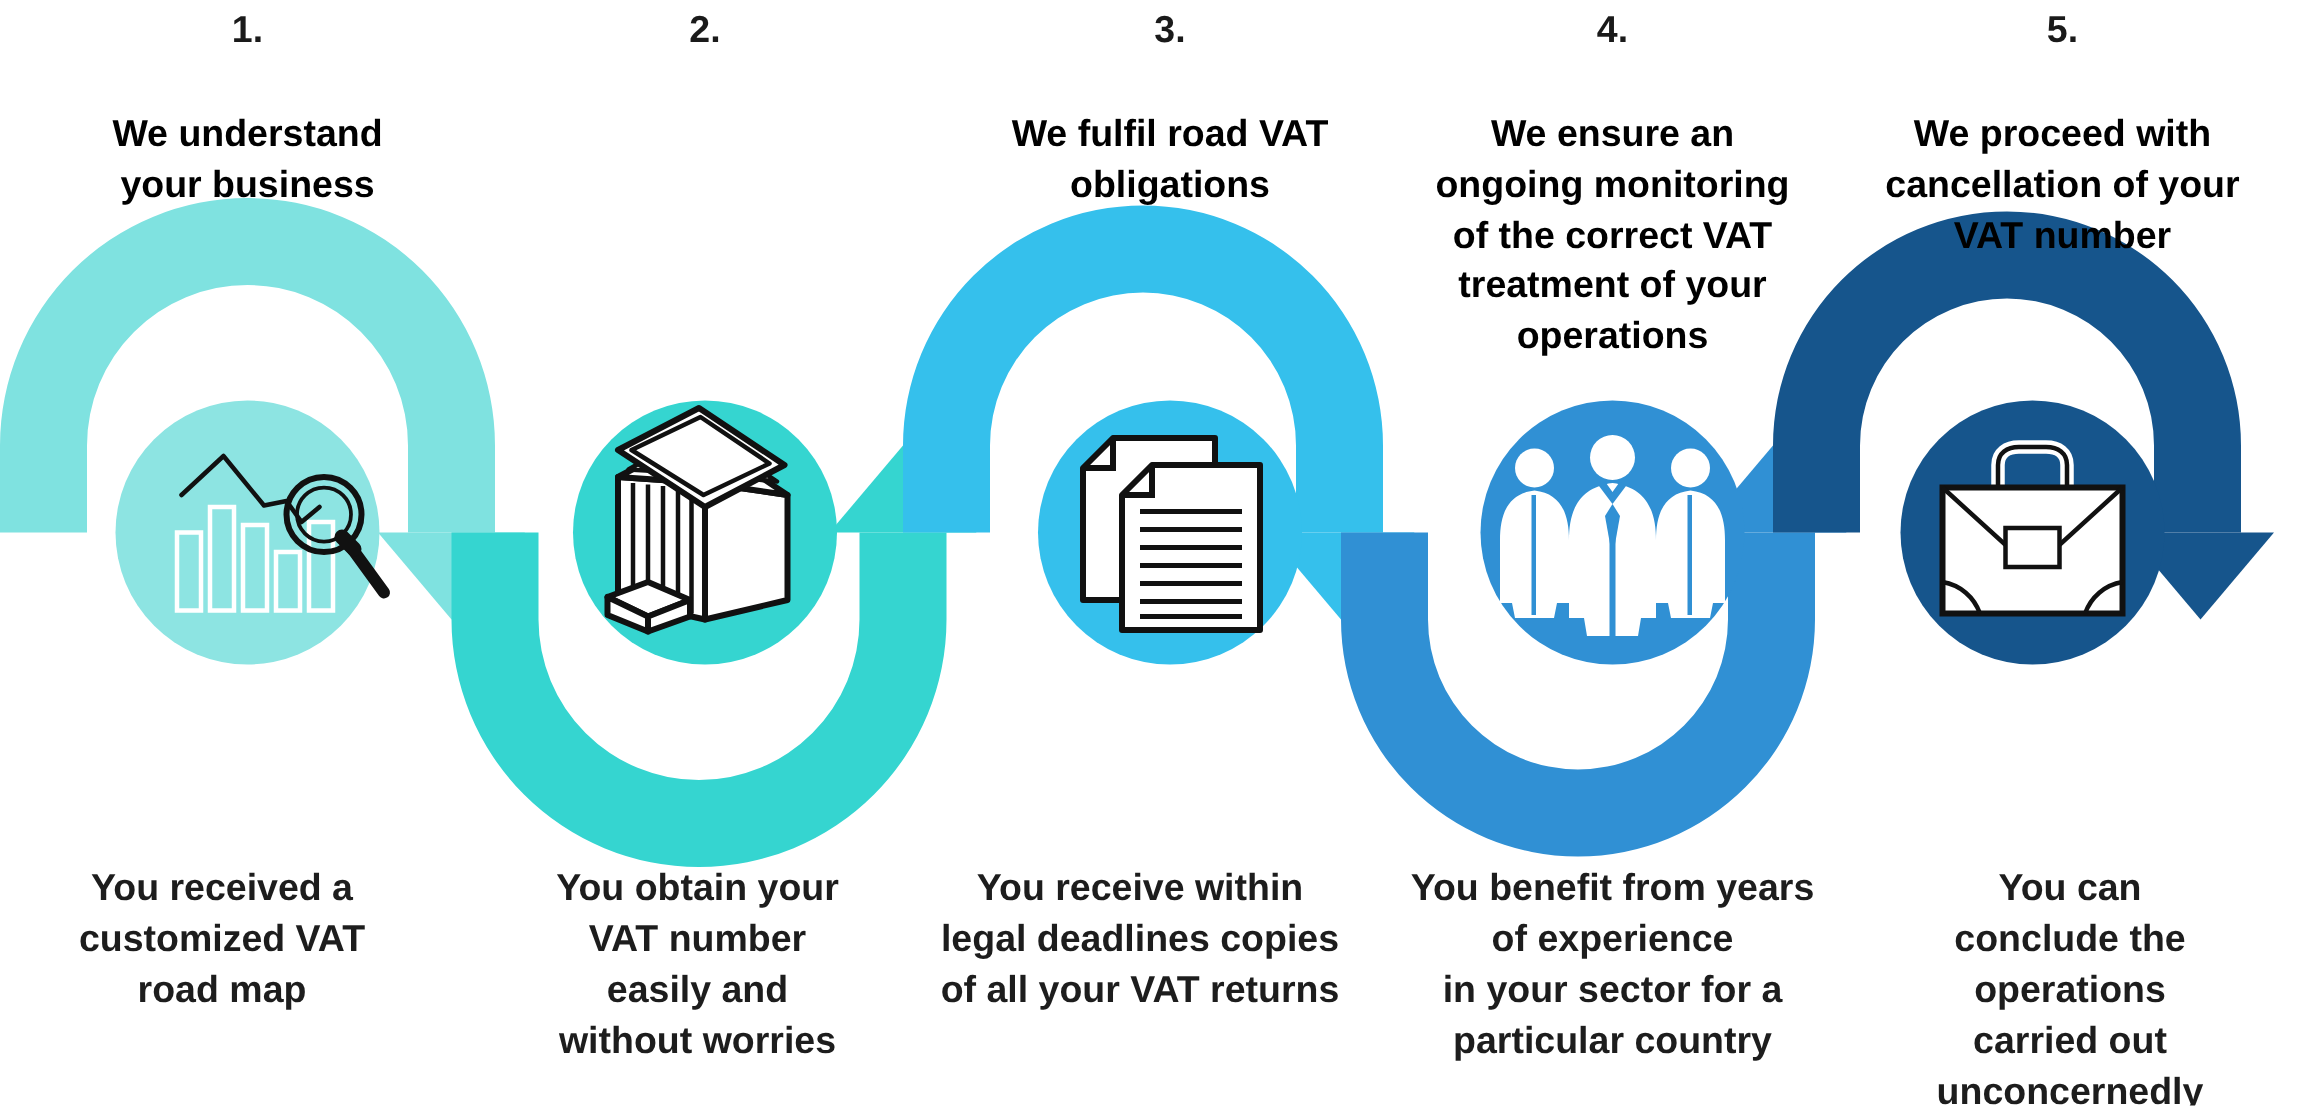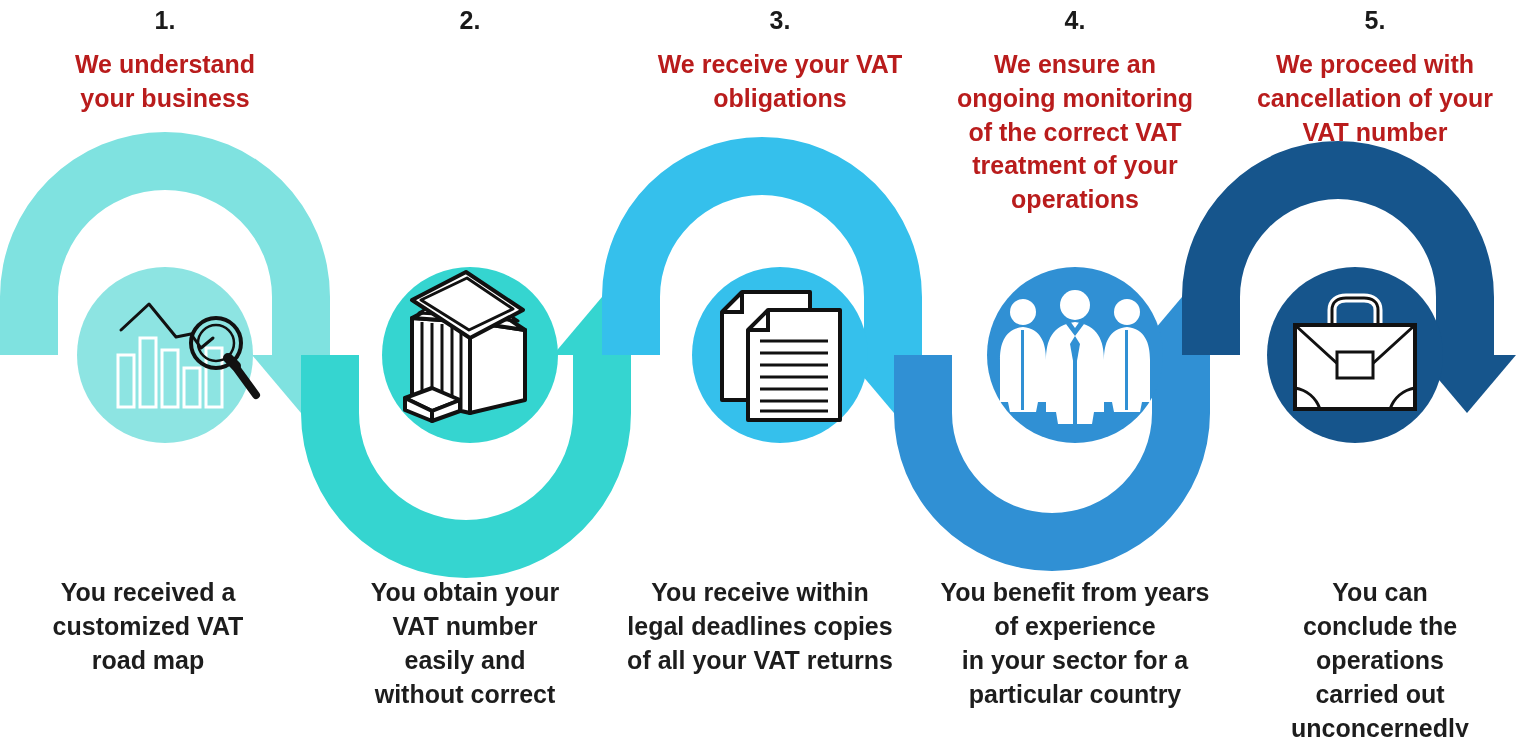--- a/index.html
+++ b/index.html
@@ -22,23 +22,23 @@
   }
   .step-num {
     font-size: 25px;
     font-weight: bold;
     color: #1a1a1a;
     line-height: 1.0;
   }
   .step-title {
     font-size: 25px;
     font-weight: bold;
-    color: #b91c1c;
+    color: #000000;
     line-height: 1.35;
-    margin-top: 15px;
+    margin-top: 40px;
     white-space: pre-line;
   }
   .step-benefit {
     position: absolute;
     text-align: center;
     font-size: 25px;
     font-weight: bold;
     color: #1d1d1d;
     line-height: 1.36;
     white-space: pre-line;
@@ -190,21 +190,21 @@
     <div class="step-title">We understand
 your business</div>
   </div>
 
   <div class="step-col" style="left:320px; top:8px; width:300px;">
     <div class="step-num">2.</div>
   </div>
 
   <div class="step-col" style="left:630px; top:8px; width:300px;">
     <div class="step-num">3.</div>
-    <div class="step-title">We receive your VAT
+    <div class="step-title">We fulfil road VAT
 obligations</div>
   </div>
 
   <div class="step-col" style="left:930px; top:8px; width:290px;">
     <div class="step-num">4.</div>
     <div class="step-title">We ensure an
 ongoing monitoring
 of the correct VAT
 treatment of your
 operations</div>
@@ -217,21 +217,21 @@
 VAT number</div>
   </div>
 
   <div class="step-benefit" style="left:8px; top:575px; width:280px;">You received a
 customized VAT
 road map</div>
 
   <div class="step-benefit" style="left:325px; top:575px; width:280px;">You obtain your
 VAT number
 easily and
-without correct</div>
+without worries</div>
 
   <div class="step-benefit" style="left:910px; top:575px; width:330px;">You benefit from years
 of experience
 in your sector for a
 particular country</div>
 
   <div class="step-benefit" style="left:605px; top:575px; width:310px;">You receive within
 legal deadlines copies
 of all your VAT returns</div>
 

